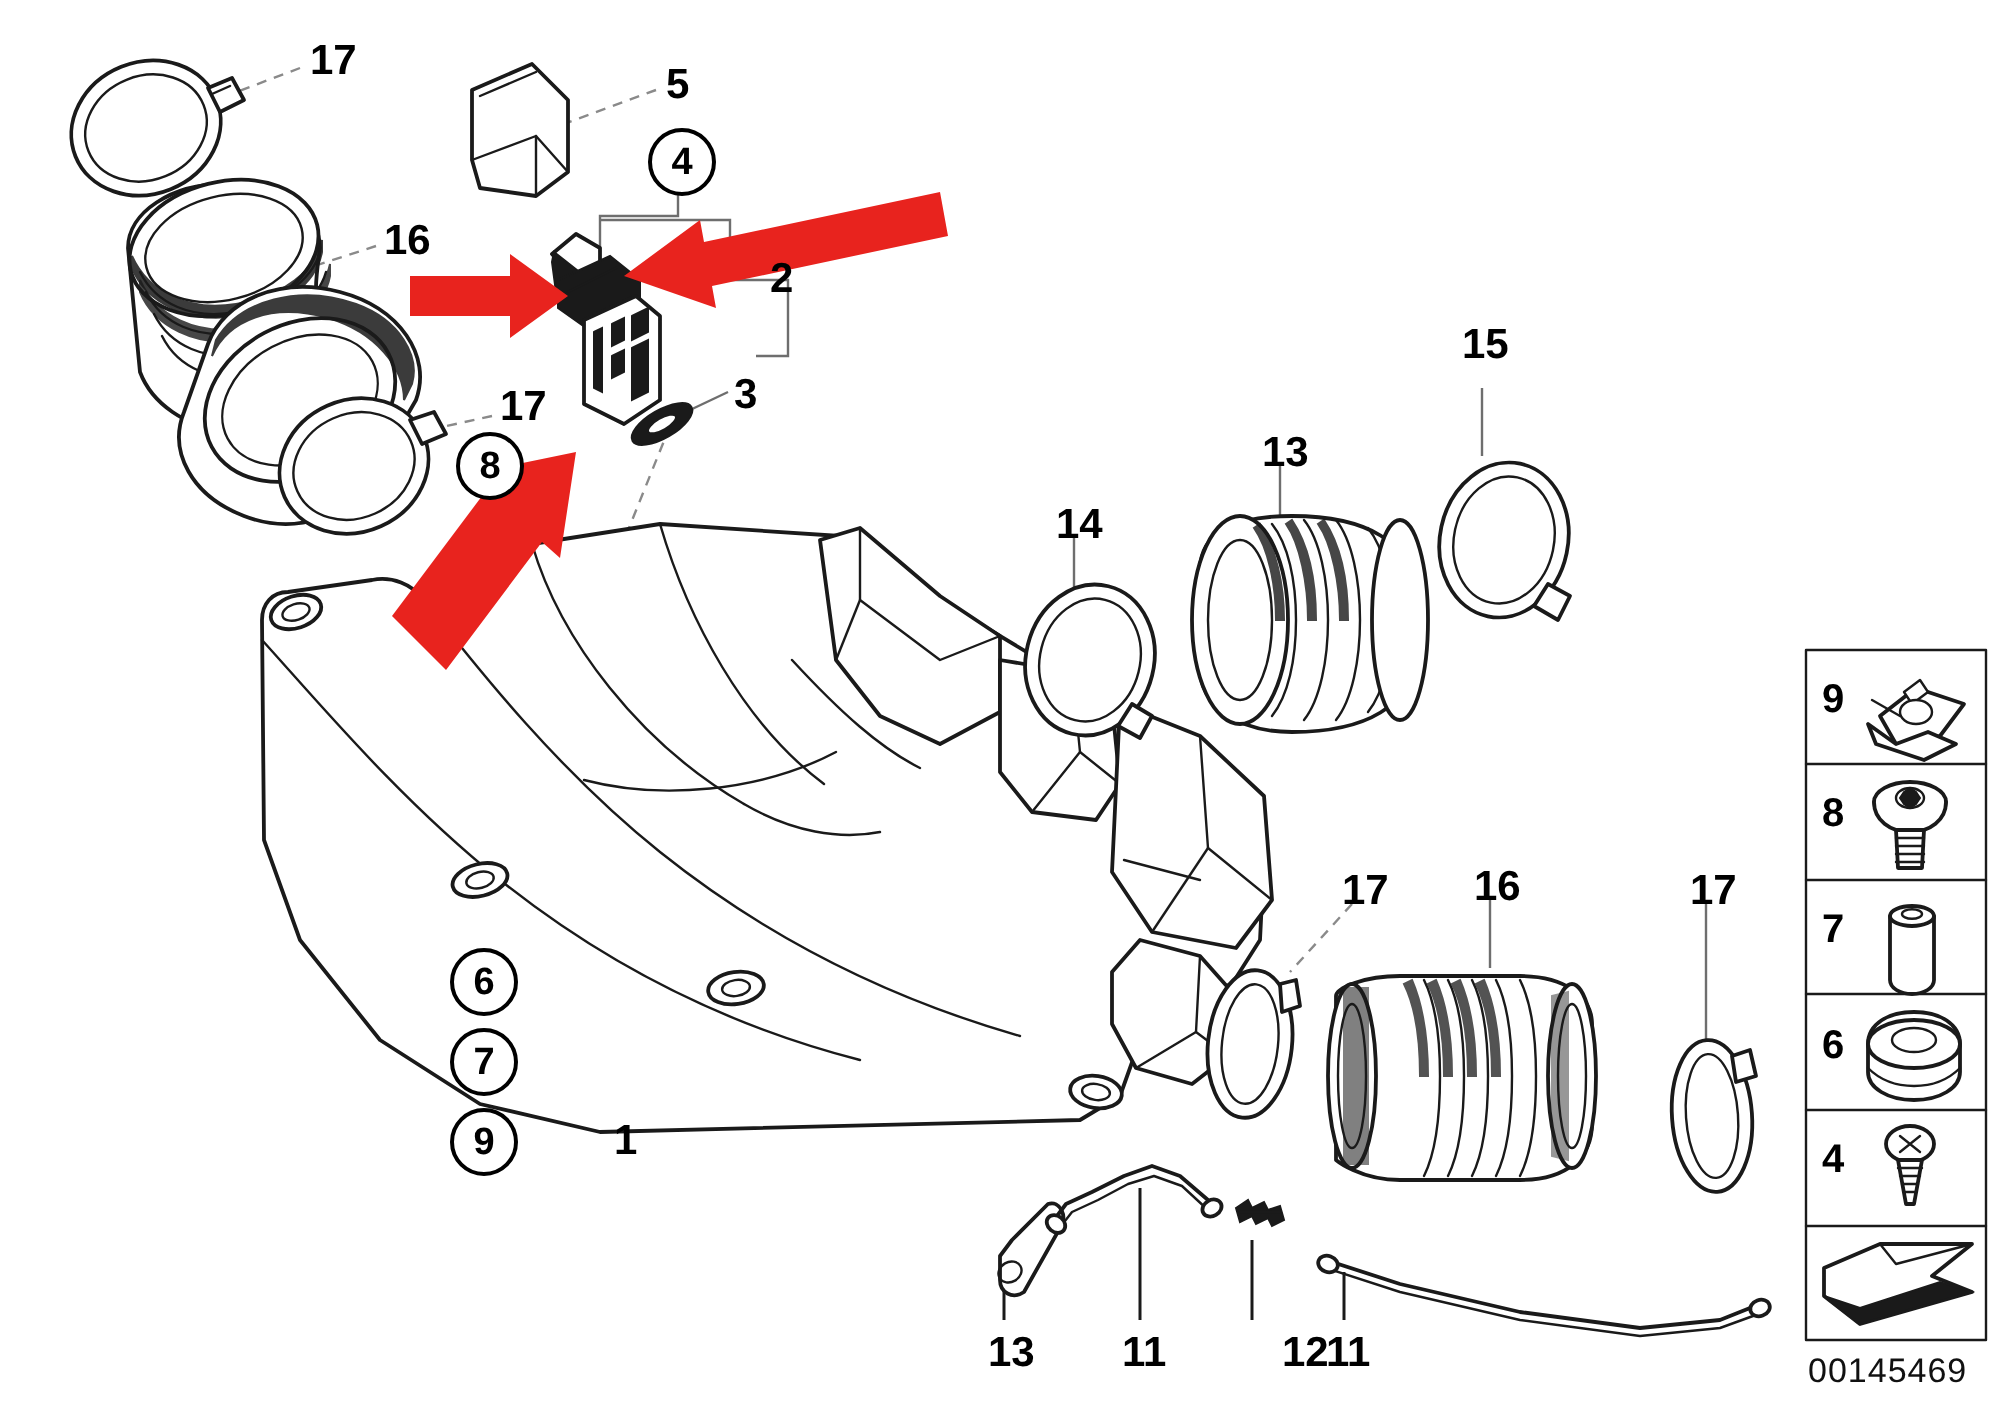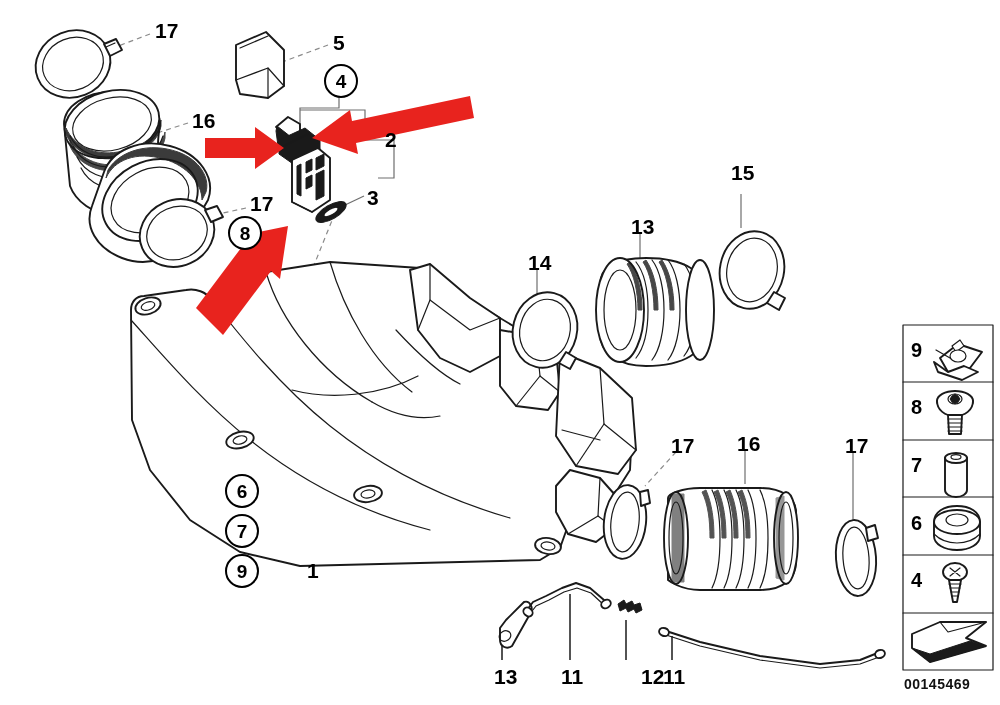--- a/index.html
+++ b/index.html
@@ -24,21 +24,21 @@
     width:30px;height:30px;border:2.2px solid #000;border-radius:50%;
     display:flex;align-items:center;justify-content:center;
     font-size:19px;background:#fff;
   }
   .lgd-num{
     position:absolute;font-weight:bold;font-size:20px;color:#000;
   }
   #diagram-id{
     position:absolute;left:904px;top:676px;
     font-family:"Liberation Sans", sans-serif;
-    font-weight:bold;font-size:14px;letter-spacing:0.5px;color:#111;
+    font-weight:normal;font-size:17px;letter-spacing:0.5px;color:#111;
   }
 </style>
 </head>
 <body>
 
 <div id="stage">
 
 <svg width="1000" height="705" viewBox="0 0 1000 705">
   <defs>
     <style>

